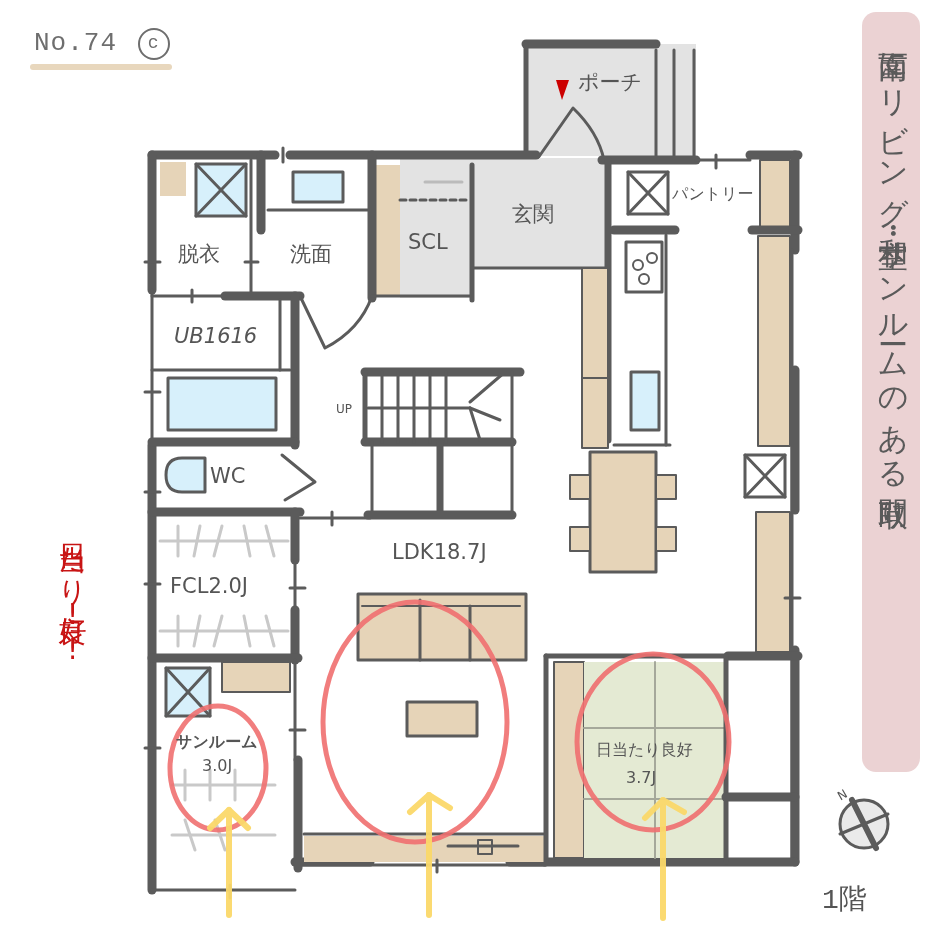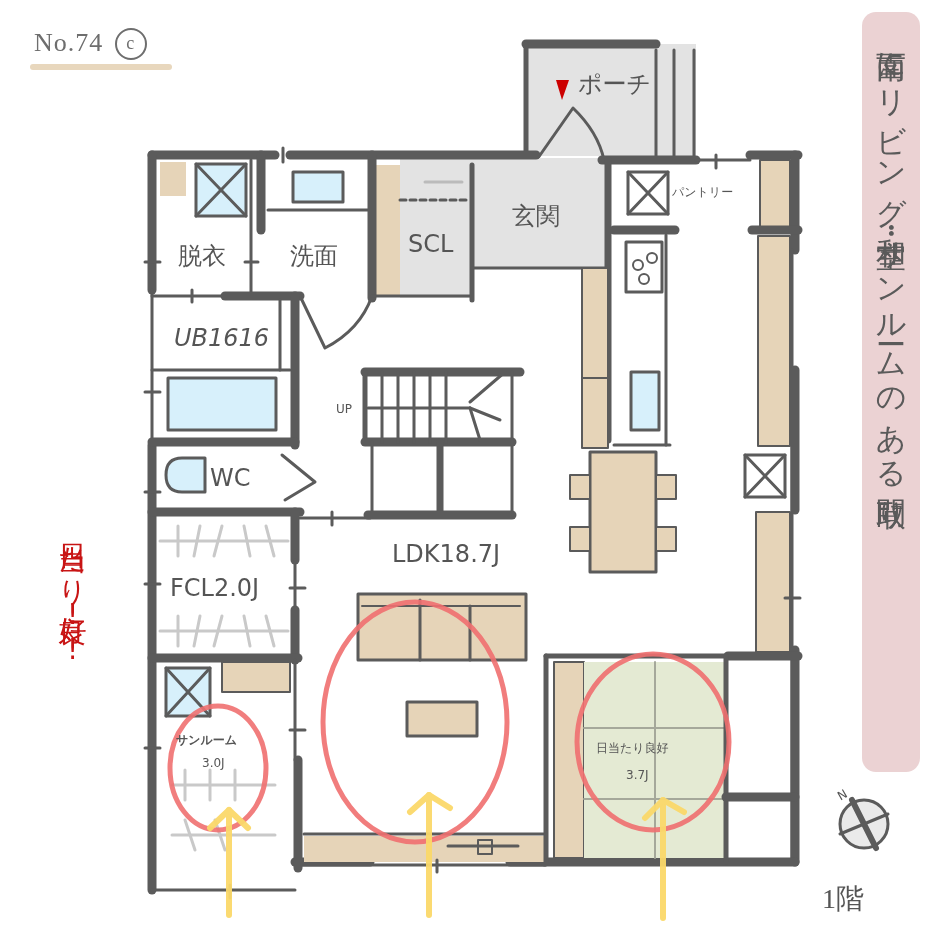--- a/index.html
+++ b/index.html
@@ -1,26 +1,26 @@
 <!DOCTYPE html>
 <html><head>
 <meta charset="utf-8">
 <style>
   html,body{margin:0;padding:0;background:#ffffff;}
   body{width:940px;height:940px;position:relative;overflow:hidden;font-family:"DejaVu Sans",sans-serif;}
   .abs{position:absolute;}
   #plan{position:absolute;left:0;top:0;width:940px;height:940px;}
-  .hand{font-family:Liberation Serif, serif;color:#555;}
+  .hand{font-family:Liberation Mono, monospace;color:#555;}
   .no-label{left:34px;top:28px;font-size:26px;color:#6e6e6e;letter-spacing:1px;}
   .no-underline{left:30px;top:64px;width:142px;height:6px;border-radius:3px;background:#e8d7bd;}
   .title-banner{left:862px;top:12px;width:58px;height:760px;background:#ebd2d3;border-radius:14px;}
   .title-text{left:862px;top:28px;width:58px;writing-mode:vertical-rl;text-orientation:upright;font-size:30px;line-height:58px;color:#5a5a5a;letter-spacing:2px;}
   .side-note{left:52px;top:522px;writing-mode:vertical-rl;text-orientation:upright;font-size:28px;color:#c81414;line-height:40px;letter-spacing:2px;}
-  .room-label{font-size:24px;color:#555;white-space:nowrap;}
-  .small-label{font-size:12px;color:#555;white-space:nowrap;}
+  .room-label{font-size:21px;color:#555;white-space:nowrap;}
+  .small-label{font-size:16px;color:#555;white-space:nowrap;}
   .floor-label{left:822px;top:868px;font-size:28px;color:#555;margin-top:12px;}
 </style>
 </head>
 <body>
 
 <div class="abs hand no-label">
   <span>No.74</span>
   <span style="display:inline-block;width:28px;height:28px;border:2px solid #6e6e6e;border-radius:50%;text-align:center;line-height:26px;font-size:18px;margin-left:4px;vertical-align:2px;">c</span>
 </div>
 <div class="abs no-underline"></div>

